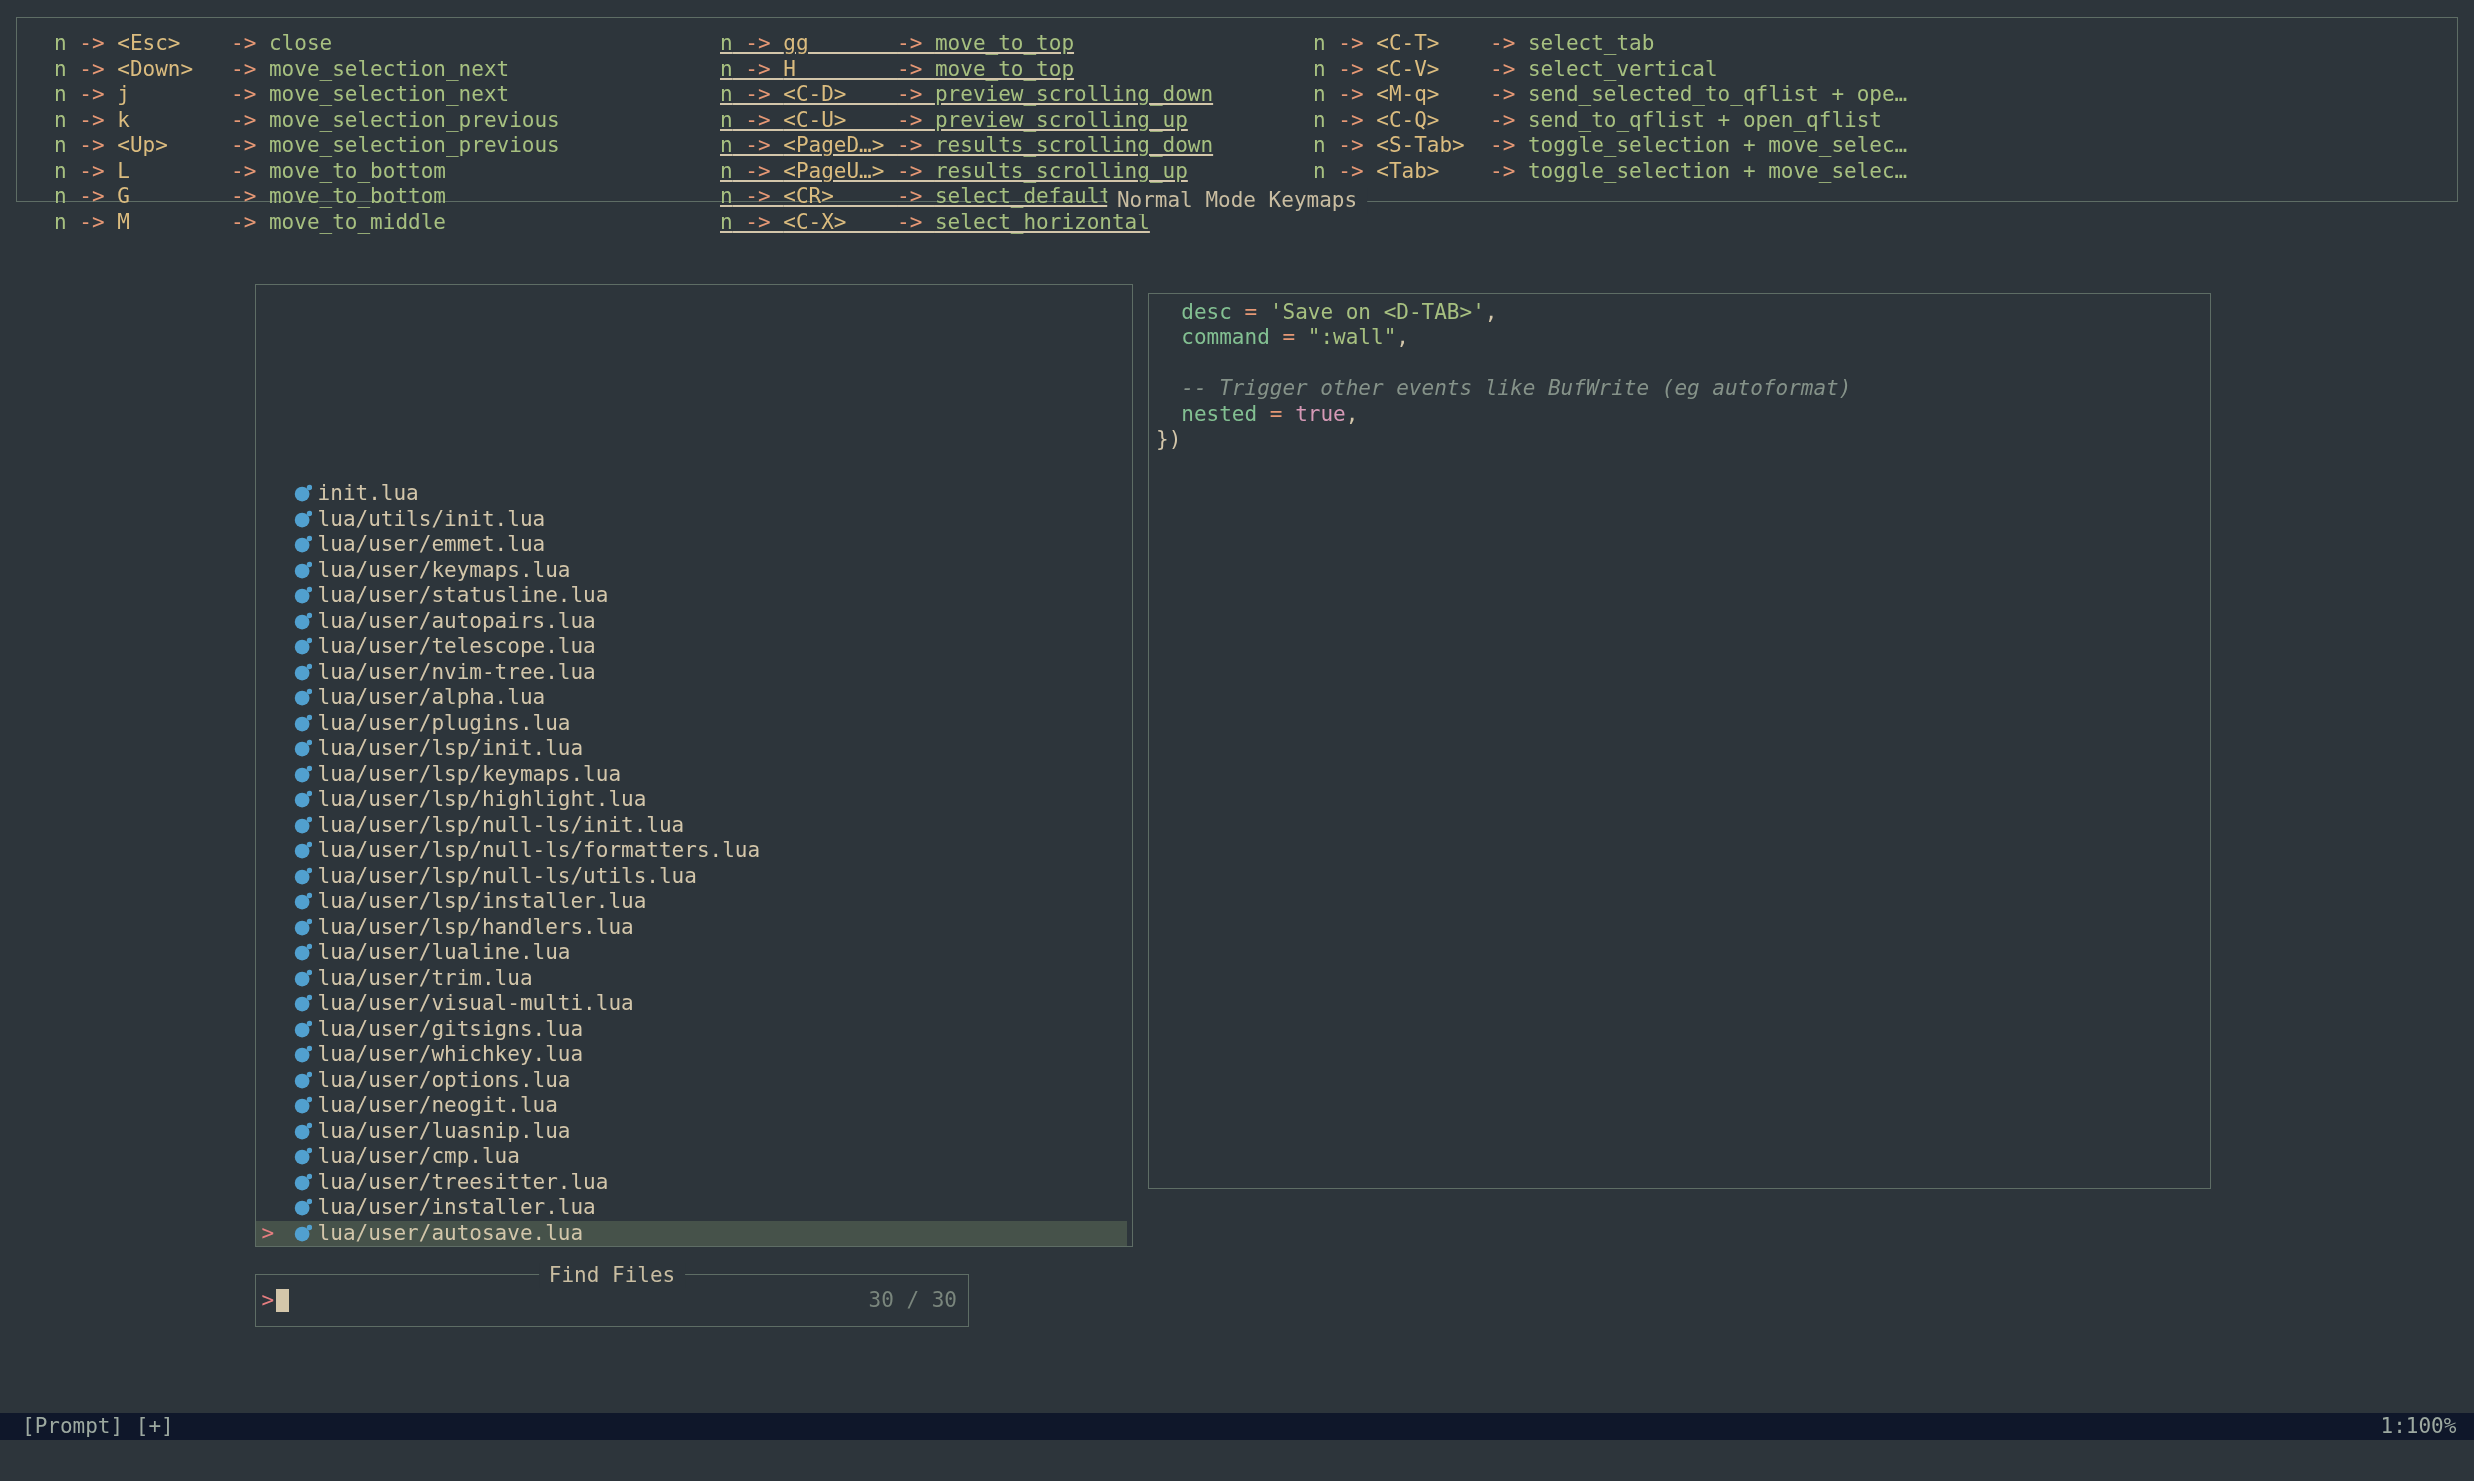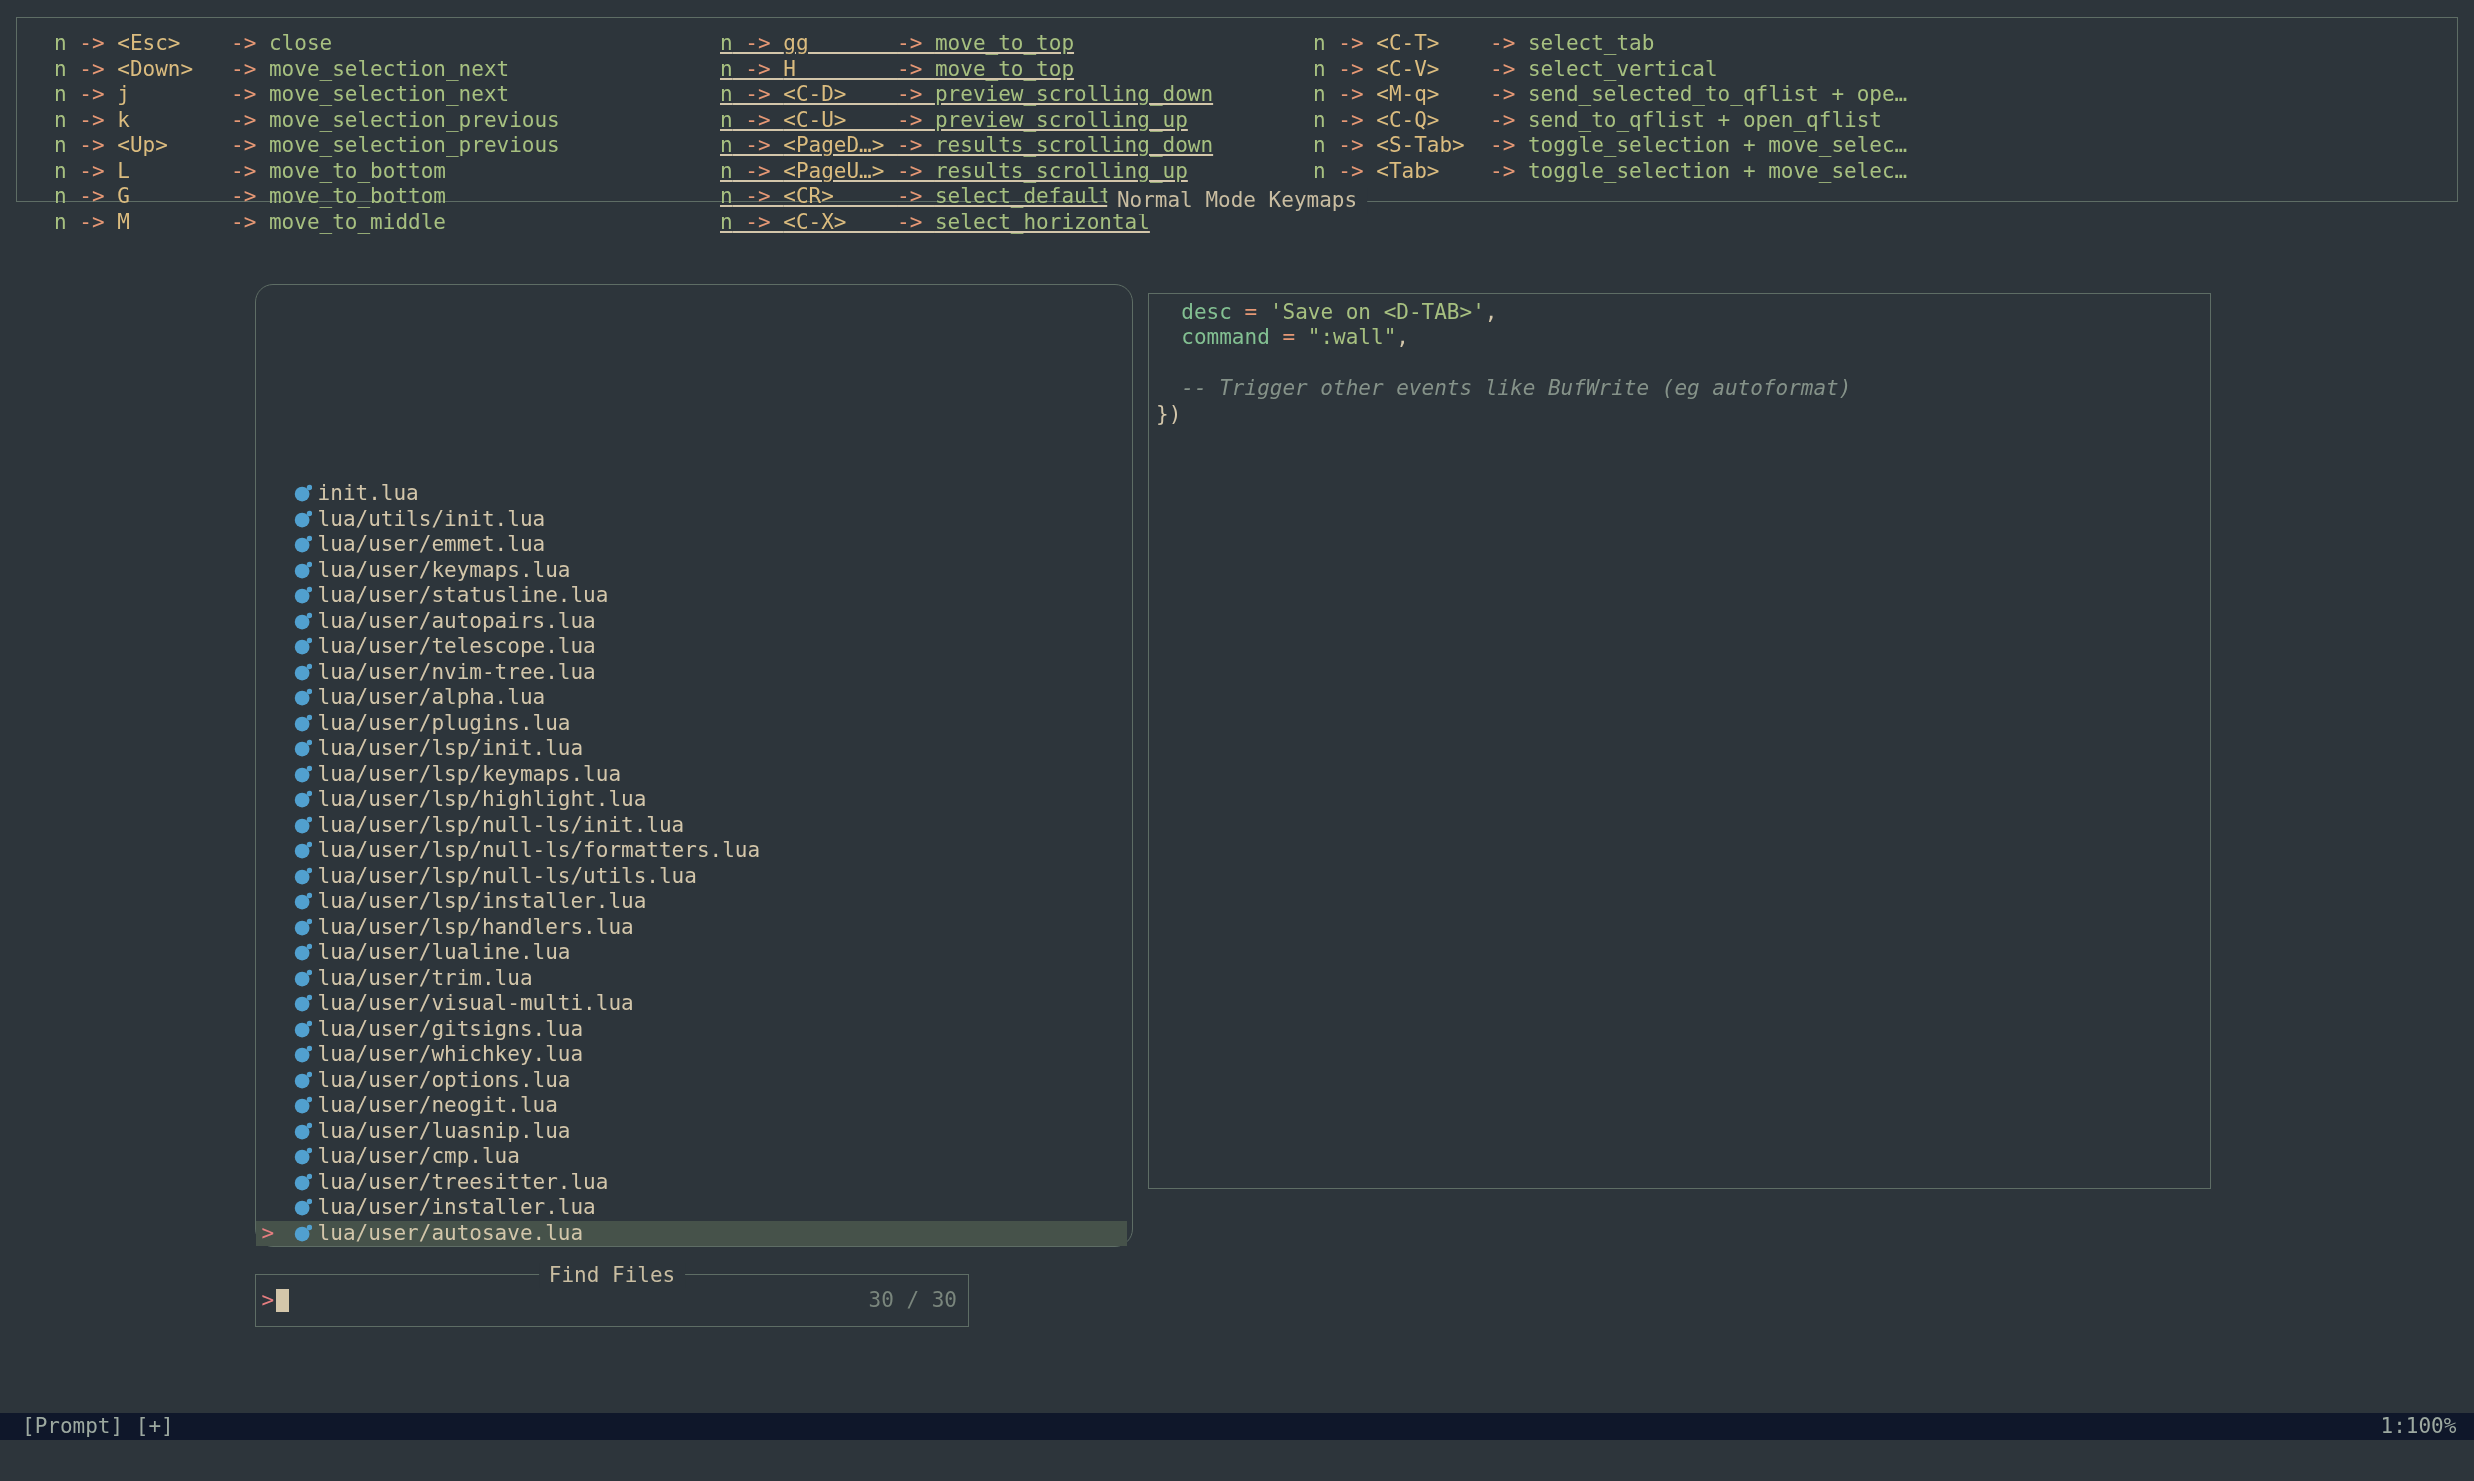--- a/index.html
+++ b/index.html
@@ -35,21 +35,21 @@
   .km-col:nth-child(1) { left:37px; }
   .km-col:nth-child(2) { left:703px;text-decoration:underline; }
   .km-col:nth-child(3) { left:1296px; }
   .km-row { white-space:pre; height:25.5px; }
   .km-mode   { color:#a7c080; }
   .km-arrow  { color:#e69875; }
   .km-key    { color:#dbbc7f; }
   .km-action { color:#a7c080; }
 
   
-  .results { left:255px; top:284px; width:878px; height:963px;border-radius:18px; }
+  .results { left:255px; top:284px; width:878px; height:963px; }
   .file-list {
     position:absolute; left:0; right:0; bottom:0;
     display:flex; flex-direction:column; justify-content:flex-end;
     overflow:hidden;
   }
   .file-row {
     display:flex; align-items:center;
     height:25.5px; padding-left:5.5px; margin-right:5.5px;
     white-space:pre; cursor:pointer;
   }
@@ -264,20 +264,21 @@
       <span class="counter">30 / 30</span>
     </div>
   </div>
 
   <div class="panel preview">
     <div class="code">
         <div class="code-line"><span class="tk-fg">  </span><span class="tk-ident">desc</span><span class="tk-fg"> </span><span class="tk-op">=</span><span class="tk-fg"> </span><span class="tk-str">'Save on &lt;D-TAB&gt;'</span><span class="tk-fg">,</span></div>
         <div class="code-line"><span class="tk-fg">  </span><span class="tk-ident">command</span><span class="tk-fg"> </span><span class="tk-op">=</span><span class="tk-fg"> </span><span class="tk-str">":wall"</span><span class="tk-fg">,</span></div>
         <div class="code-line"></div>
         <div class="code-line"><span class="tk-fg">  </span><span class="tk-com">-- Trigger other events like BufWrite (eg autoformat)</span></div>
+        <div class="code-line"><span class="tk-fg">  </span><span class="tk-ident">nested</span><span class="tk-fg"> </span><span class="tk-op">=</span><span class="tk-fg"> </span><span class="tk-bool">true</span><span class="tk-fg">,</span></div>
         <div class="code-line"><span class="tk-fg">})</span></div>
       </div>
   </div>
 
   <div class="statusline">
     <span>[Prompt] [+]</span>
     <span>1:100%</span>
   </div>
   <div class="cmdline"></div>
 

